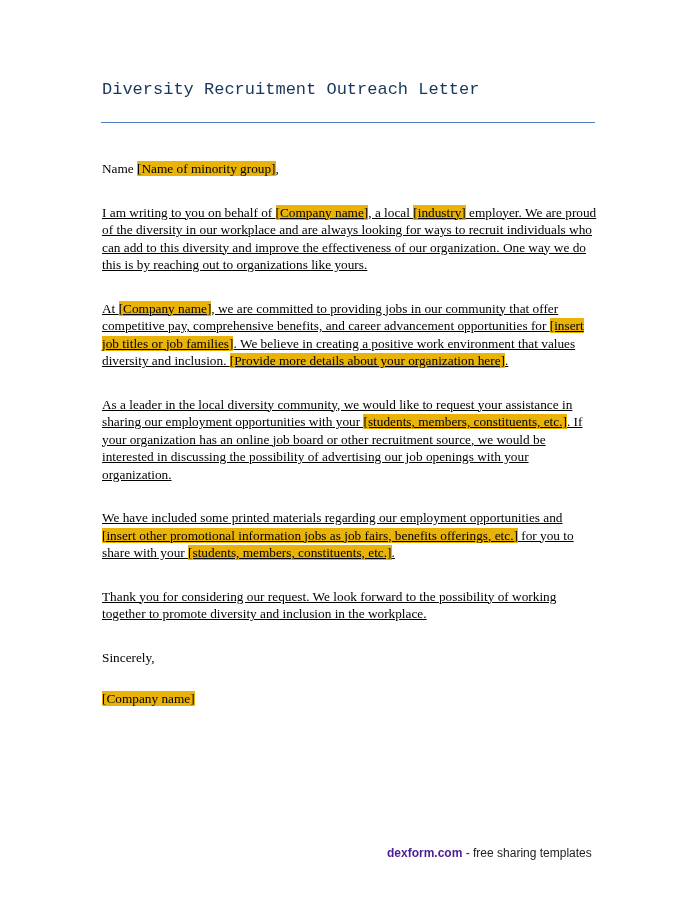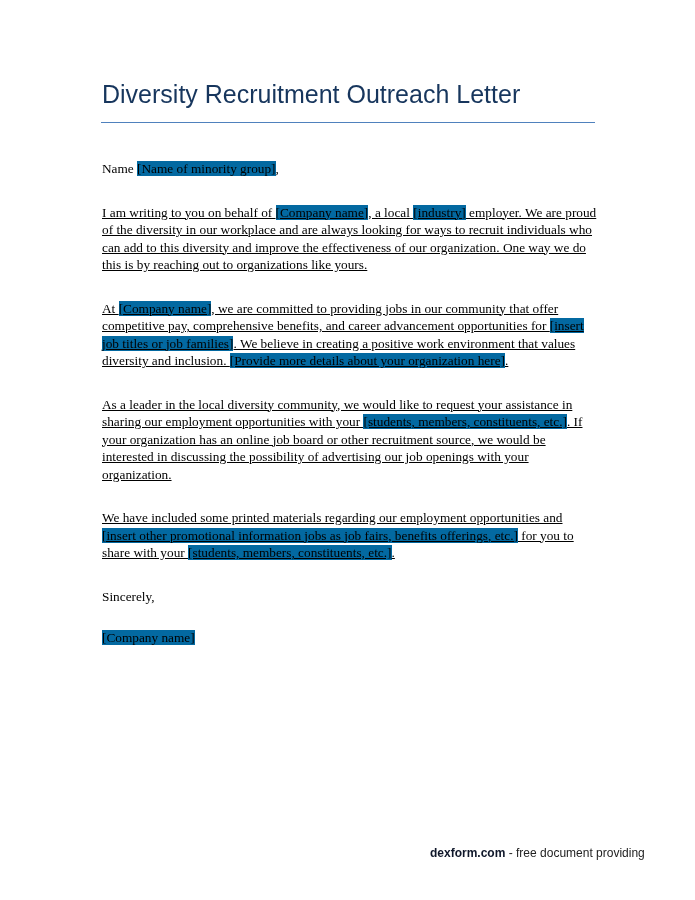--- a/index.html
+++ b/index.html
@@ -1,57 +1,58 @@
 <!DOCTYPE html>
 <html><head>
   <meta charset="utf-8">
   <style>
     html, body { margin: 0; padding: 0; background: #ffffff; }
     body { width: 695px; height: 900px; position: relative; overflow: hidden; }
     .title {
       position: absolute; left: 102px; top: 80px;
-      font-family: Liberation Sans, sans-serif; font-size: 25px; color: #17365d;
+      font-family: Liberation Mono, monospace; font-size: 17px; color: #17365d;
       letter-spacing: 0px; white-space: nowrap;
     }
     .rule {
       position: absolute; left: 101px; top: 122px; width: 494px; height: 1px;
       background: #4f81bd;
     }
     .body {
       position: absolute; left: 102px; top: 160px; width: 495px;
       font-family: "Liberation Serif", serif; font-size: 13.3px; line-height: 17.5px; color: #000;
     }
     p { margin: 0; }
-    .hl { background: #0369a1; }
+    .hl { background: #eab308; }
     .greet { margin-bottom: 26px; }
     .para { margin-bottom: 26px; text-decoration: underline; }
     .sig p { margin-bottom: 6px; }
     .footer {
       position: absolute; left: 387px; top: 846px;
       font-family: "Liberation Sans", sans-serif; font-size: 12px; color: #222; white-space: nowrap;
     }
-    .footer .brand { color: #0f172a; font-weight: bold; margin-left: 43px; }
+    .footer .brand { color: #4c1d95; font-weight: bold; }
   </style>
 </head>
 <body>
 
 <div class="title">Diversity Recruitment Outreach Letter</div>
 <div class="rule"></div>
 
 <div class="body">
   <p class="greet"><span>Name </span><span class="hl">[Name of minority group]</span><span>,</span></p>
 
   <p class="para"><span>I am writing to you on behalf of </span><span class="hl">[Company name]</span><span>, a local </span><span class="hl">[industry]</span><span> employer. We are proud of the diversity in our workplace and are always looking for ways to recruit individuals who can add to this diversity and improve the effectiveness of our organization. One way we do this is by reaching out to organizations like yours.</span></p>
 
   <p class="para"><span>At </span><span class="hl">[Company name]</span><span>, we are committed to providing jobs in our community that offer competitive pay, comprehensive benefits, and career advancement opportunities for </span><span class="hl">[insert job titles or job families]</span><span>. We believe in creating a positive work environment that values diversity and inclusion. </span><span class="hl">[Provide more details about your organization here]</span><span>.</span></p>
 
   <p class="para"><span>As a leader in the local diversity community, we would like to request your assistance in sharing our employment opportunities with your </span><span class="hl">[students, members, constituents, etc.]</span><span>. If your organization has an online job board or other recruitment source, we would be interested in discussing the possibility of advertising our job openings with your organization.</span></p>
 
   <p class="para"><span>We have included some printed materials regarding our employment opportunities and </span><span class="hl">[insert other promotional information jobs as job fairs, benefits offerings, etc.]</span><span> for you to share with your </span><span class="hl">[students, members, constituents, etc.]</span><span>.</span></p>
 
+  <p class="para">Thank you for considering our request. We look forward to the possibility of working together to promote diversity and inclusion in the workplace.</p>
 
   <div class="sig">
     <p style="margin-bottom:24px">Sincerely,</p>
     <p><span class="hl">[Company name]</span></p>
   </div>
 </div>
 
-<div class="footer"><span class="brand">dexform.com</span><span> - free document providing</span></div>
+<div class="footer"><span class="brand">dexform.com</span><span> - free sharing templates</span></div>
 
 </body></html>

